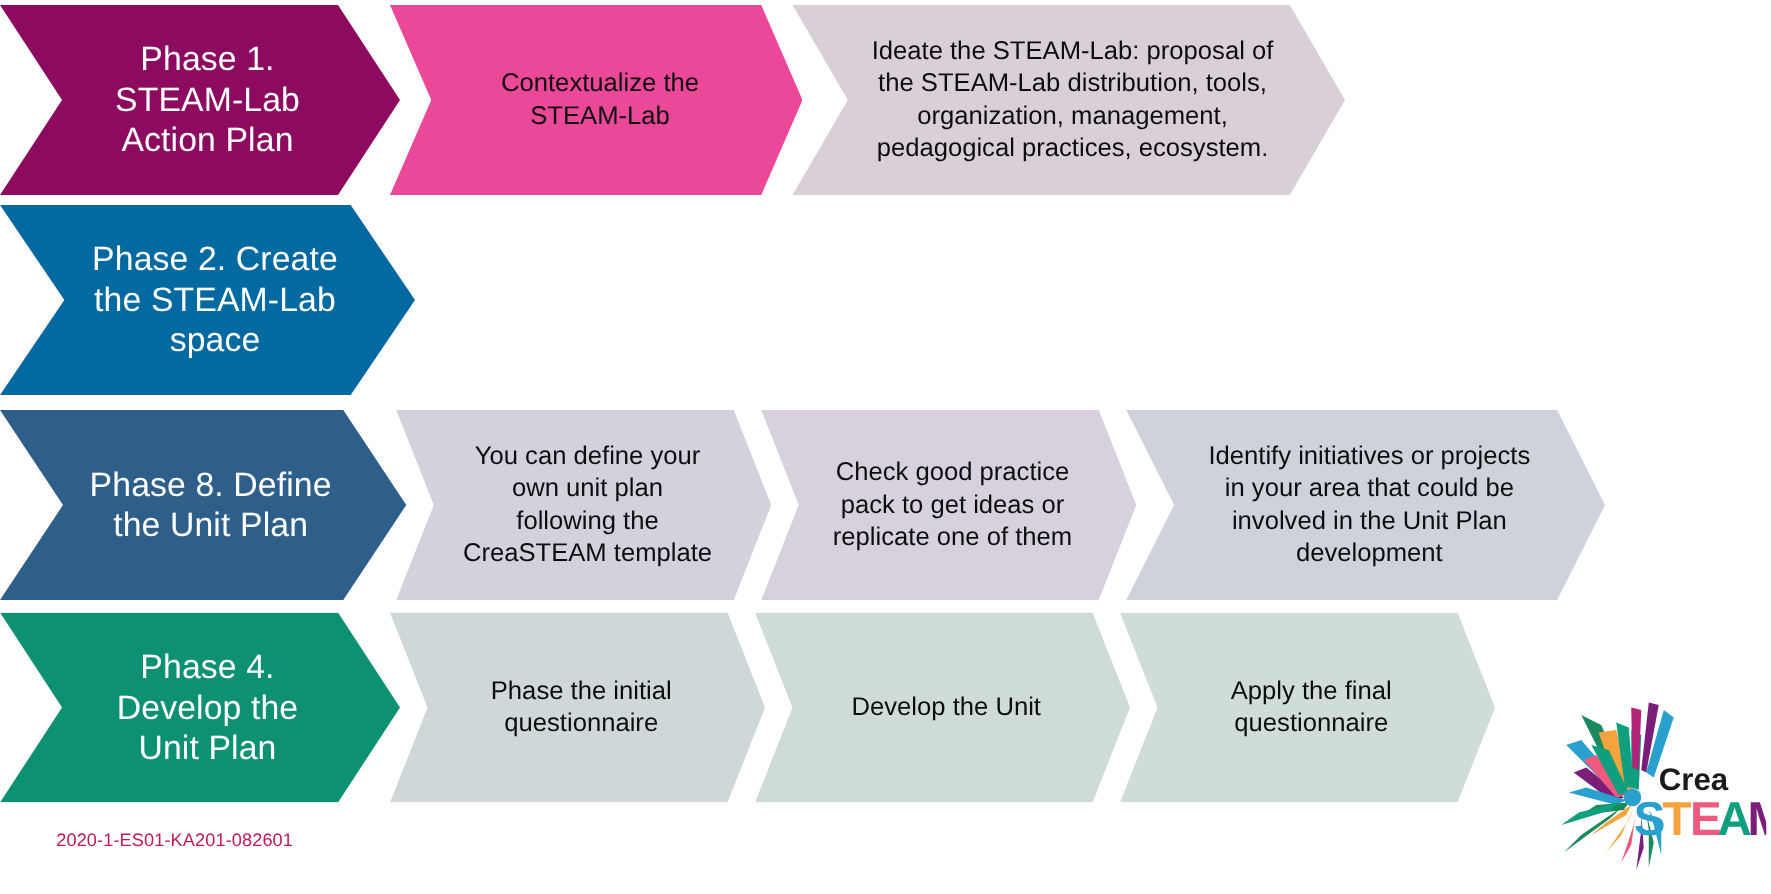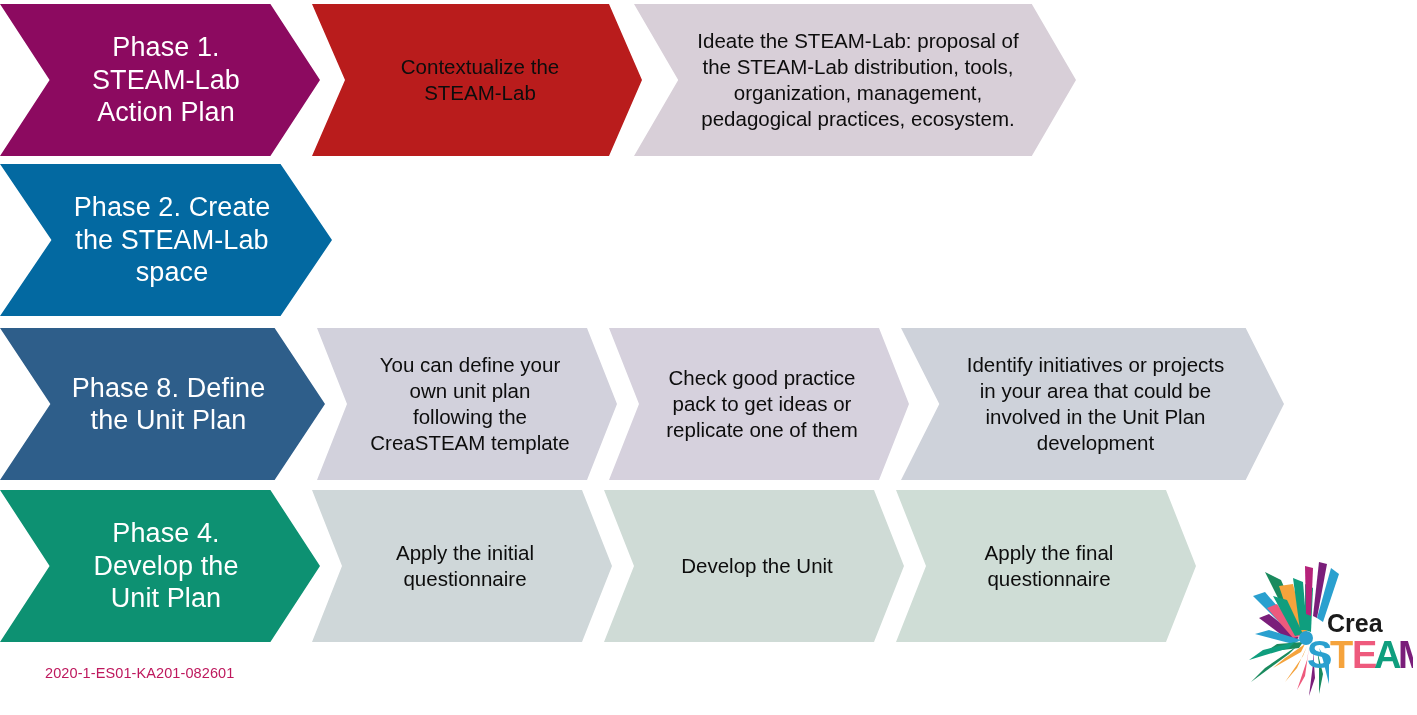--- a/index.html
+++ b/index.html
@@ -118,21 +118,21 @@
 <body>
 
 <div id="diagram-root">
 
   <div class="phase-row row-1">
     <div class="chev chev-head" style="width:320px; background:#8C0A60;">
       <span class="chev-label head-label">Phase 1.
 STEAM-Lab
 Action Plan</span>
     </div>
-    <div class="chev chev-body" style="width:330px; margin-left:-8px; background:#b91c1c;">
+    <div class="chev chev-body" style="width:330px; margin-left:-8px; background:#ec4899;">
       <span class="chev-label body-label">Contextualize the
 STEAM-Lab</span>
     </div>
     <div class="chev chev-body" style="width:442px; margin-left:-8px; background:#D8CFD8;">
       <span class="chev-label body-label">Ideate the STEAM-Lab: proposal of
 the STEAM-Lab distribution, tools,
 organization, management,
 pedagogical practices, ecosystem.</span>
     </div>
   </div>
@@ -169,21 +169,21 @@
     </div>
   </div>
 
   <div class="phase-row row-4">
     <div class="chev chev-head" style="width:320px; background:#0D9172;">
       <span class="chev-label head-label">Phase 4.
 Develop the
 Unit Plan</span>
     </div>
     <div class="chev chev-body" style="width:300px; margin-left:-8px; background:#CFD7D9;">
-      <span class="chev-label body-label">Apply the initial
+      <span class="chev-label body-label">Phase the initial
 questionnaire</span>
     </div>
     <div class="chev chev-body" style="width:300px; margin-left:-8px; background:#CFDBD6;">
       <span class="chev-label body-label">Develop the Unit</span>
     </div>
     <div class="chev chev-body" style="width:300px; margin-left:-8px; background:#CFDDD6;">
       <span class="chev-label body-label">Apply the final
 questionnaire</span>
     </div>
   </div>

